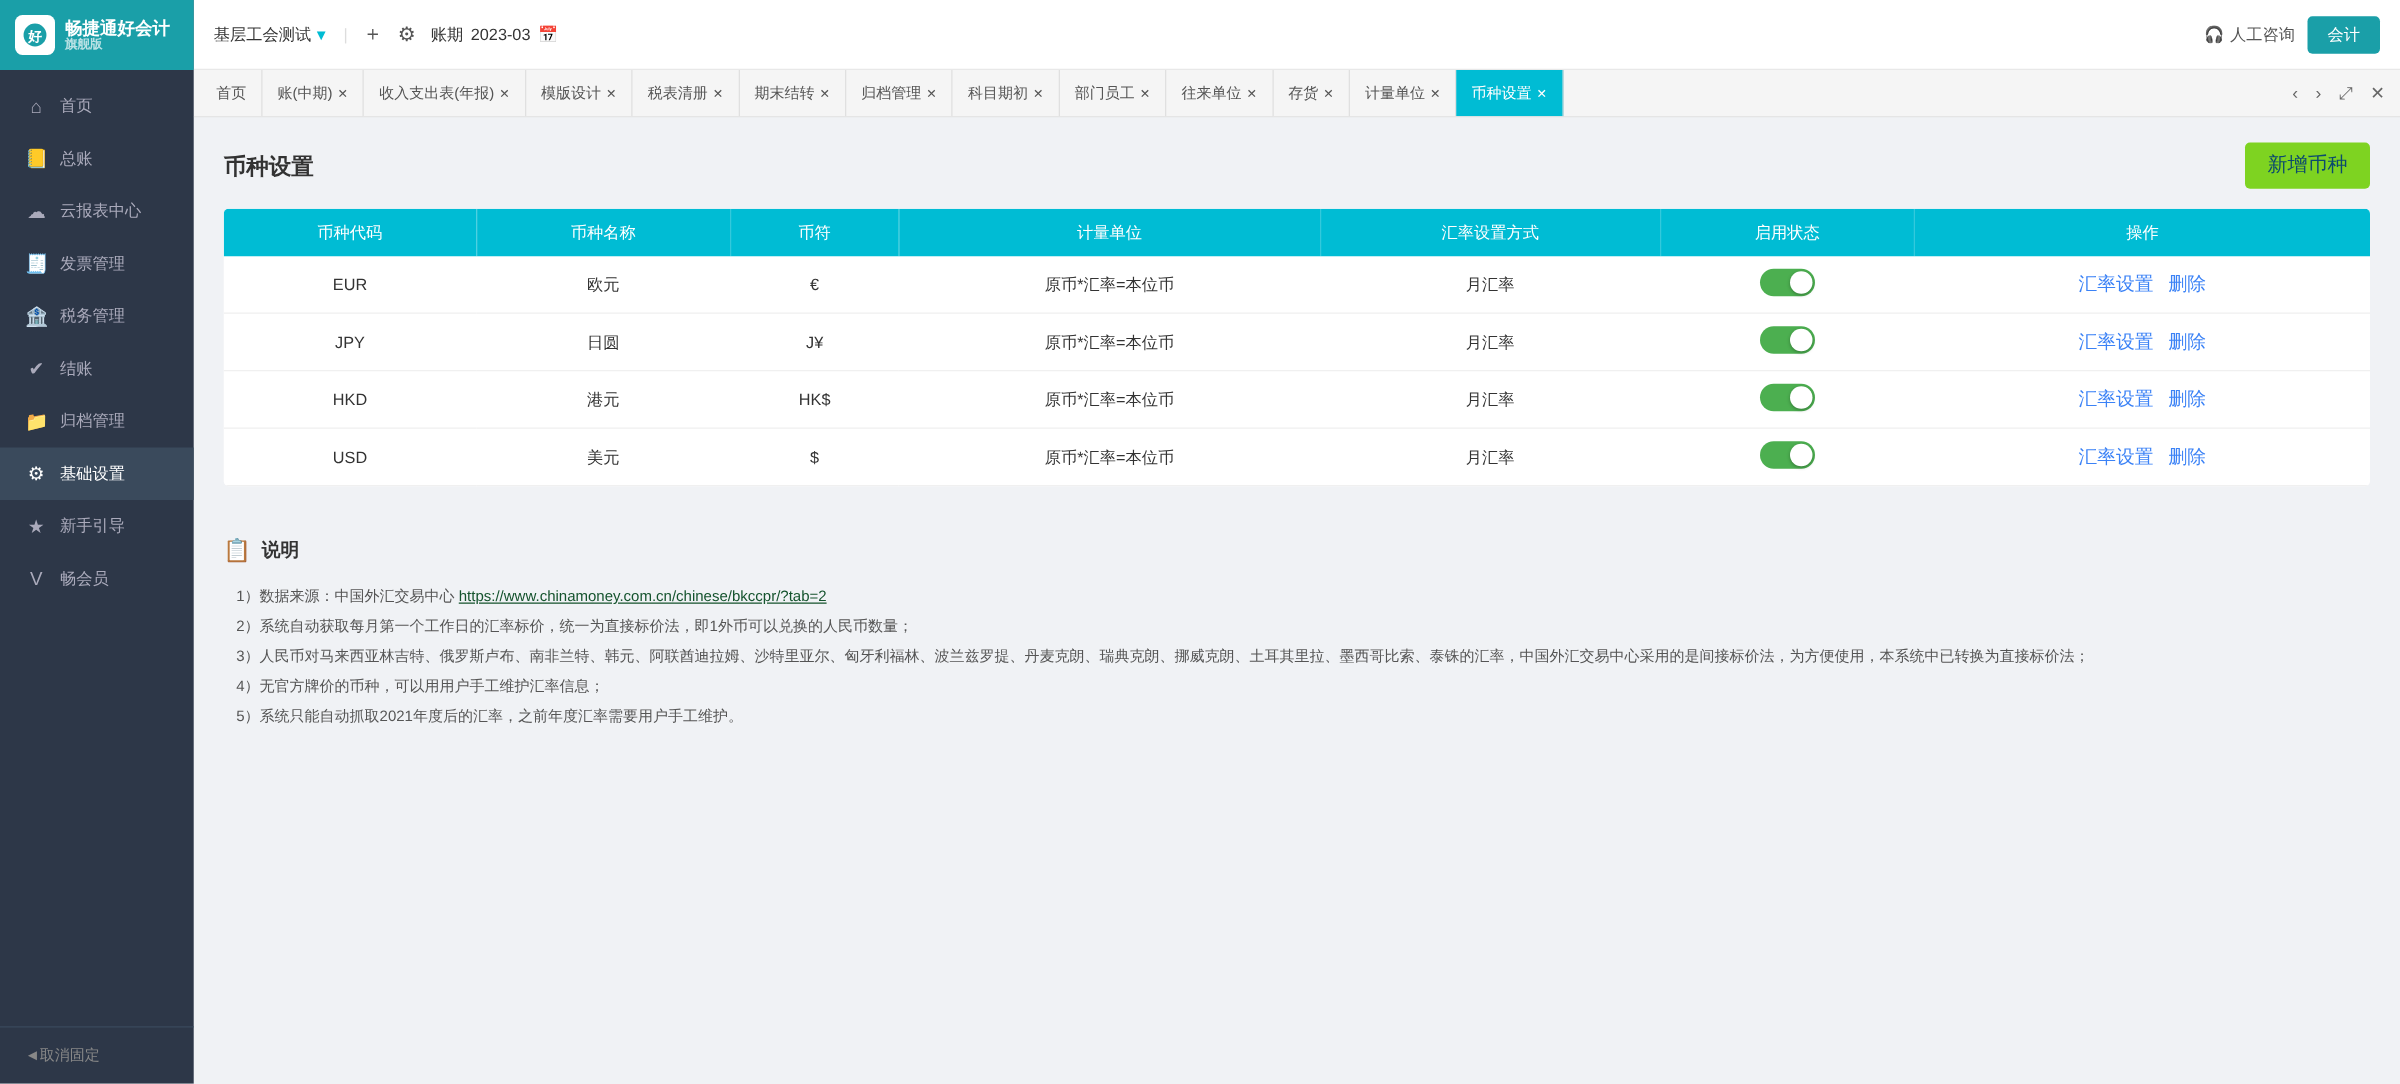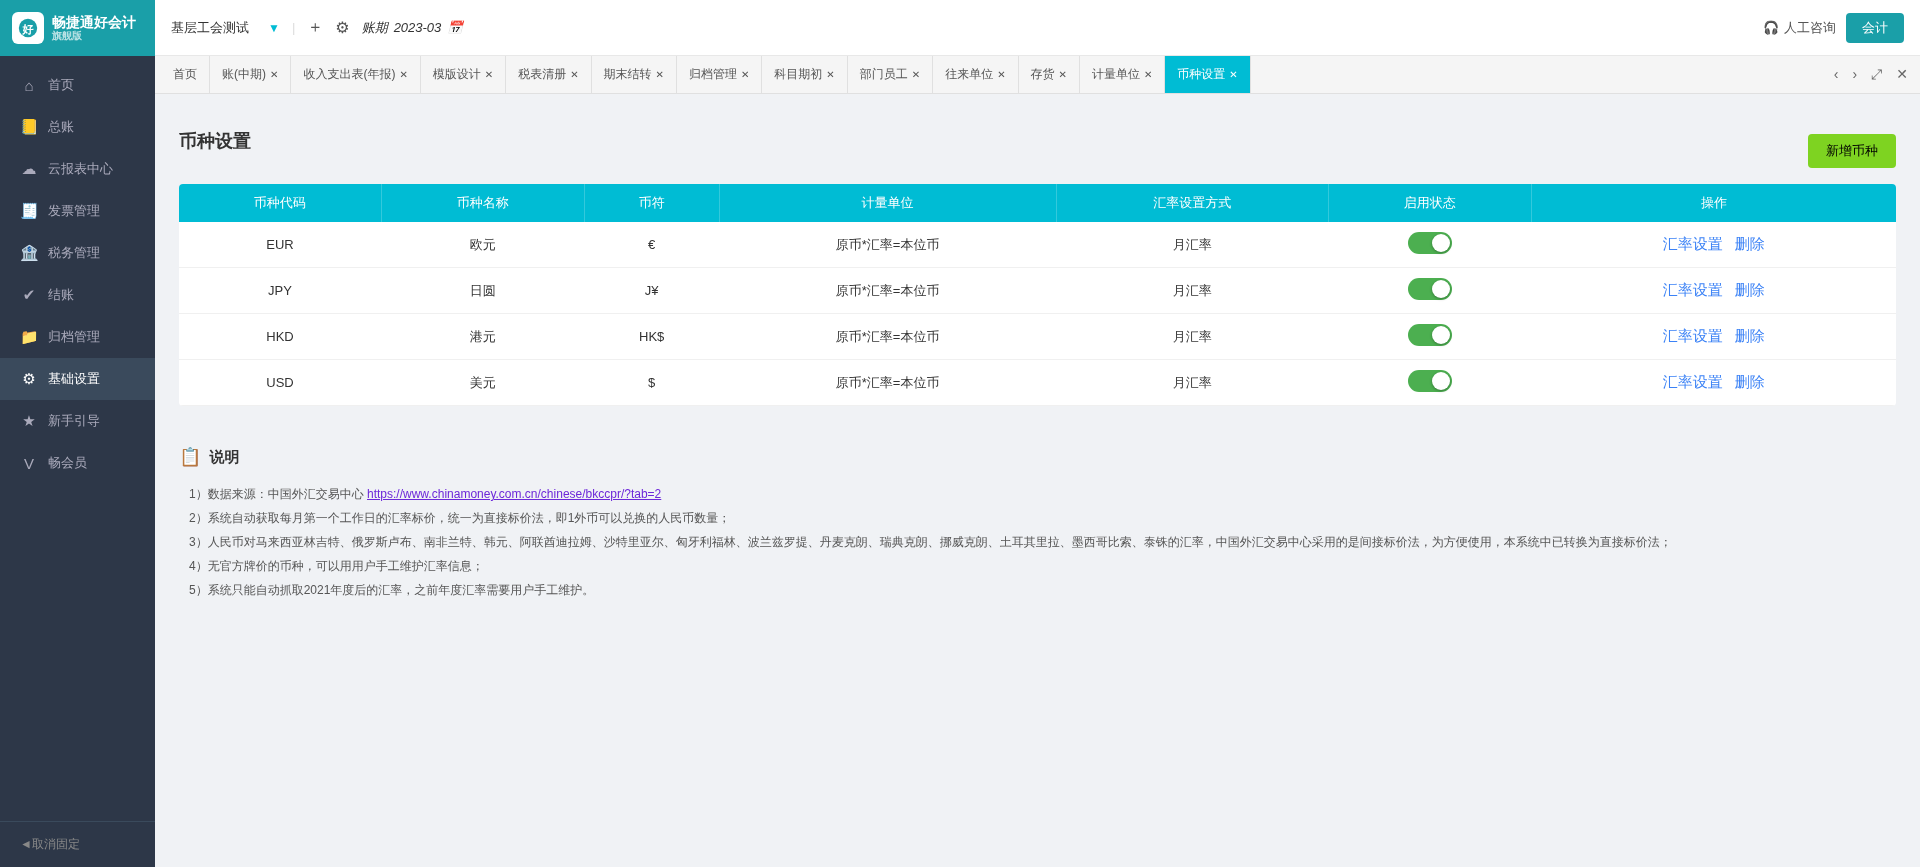--- a/index.html
+++ b/index.html
@@ -60,26 +60,26 @@
     
     .topbar {
       background: white;
       height: 56px;
       display: flex;
       align-items: center;
       padding: 0 16px;
       border-bottom: 1px solid #e8e8e8;
       gap: 12px;
     }
-    .topbar-company { display: flex; align-items: center; gap: 19px; font-size: 13px; color: #333; }
+    .topbar-company { display: flex; align-items: center; gap: 2px; font-size: 13px; color: #333; }
     .topbar-company .arrow { color: #00bcd4; font-size: 12px; }
     .topbar-sep { color: #ddd; }
     .topbar-add { color: #555; cursor: pointer; font-size: 16px; }
     .topbar-settings { color: #555; cursor: pointer; font-size: 16px; }
-    .topbar-period { display: flex; align-items: center; gap: 6px; font-size: 13px; color: #333; font-style: italic; }
+    .topbar-period { display: flex; align-items: center; gap: 6px; font-size: 13px; color: #333; }
     .topbar-period .period-icon { color: #00bcd4; }
     .topbar-right { margin-left: auto; display: flex; align-items: center; gap: 10px; }
     .topbar-service { display: flex; align-items: center; gap: 4px; color: #555; font-size: 13px; cursor: pointer; }
     .btn-accounting {
       background: #1a9fa8;
       color: white;
       border: none;
       padding: 6px 16px;
       border-radius: 4px;
       font-size: 13px;
@@ -113,28 +113,27 @@
     .tab-maximize { cursor: pointer; color: #666; padding: 2px 6px; font-size: 14px; }
     .tab-close-all { cursor: pointer; color: #666; padding: 2px 6px; font-size: 14px; }
 
     
     .content { flex: 1; padding: 20px 24px; overflow-y: auto; background: #f0f2f5; }
 
     .page-title-row { display: flex; align-items: center; justify-content: space-between; margin-bottom: 16px; }
     .page-title { font-size: 18px; font-weight: bold; color: #333; }
     .btn-new-currency {
       background: #7ed321;
-      color: #000000;
+      color: #0c4a6e;
       border: none;
       padding: 8px 18px;
       border-radius: 4px;
-      font-size: 13px;
+      font-size: 16px;
       cursor: pointer;
       font-weight: 500;
-      margin-top: 20px;
     }
 
     
     .data-table { width: 100%; border-collapse: collapse; background: white; border-radius: 4px; overflow: hidden; }
     .data-table thead tr { background: #00bcd4; color: white; padding-left: 40px; }
     .data-table thead th {
       padding: 10px 12px;
       font-size: 13px;
       font-weight: 500;
       text-align: center;
@@ -178,21 +177,21 @@
       display: flex; align-items: center; gap: 8px;
       font-size: 15px; font-weight: bold; color: #333;
       margin-bottom: 14px;
     }
     .notice-icon { color: #00bcd4; font-size: 18px; }
     .notice-list { list-style: none; padding-left: 10px; }
     .notice-list li {
       font-size: 12px; color: #555;
       line-height: 2;
     }
-    .notice-link { color: #6d28d9; text-decoration: underline; cursor: pointer; }
+    .notice-link { color: #14532d; text-decoration: underline; cursor: pointer; }
   </style>
 </head>
 <body>
 
 <div class="sidebar">
   <div class="sidebar-logo">
     <div class="logo-icon">
       <svg viewBox="0 0 24 24" fill="none">
         <circle cx="12" cy="12" r="10" fill="#1a9fa8"></circle>
         <text x="12" y="17" text-anchor="middle" fill="white" font-size="12" font-weight="bold">好</text>

